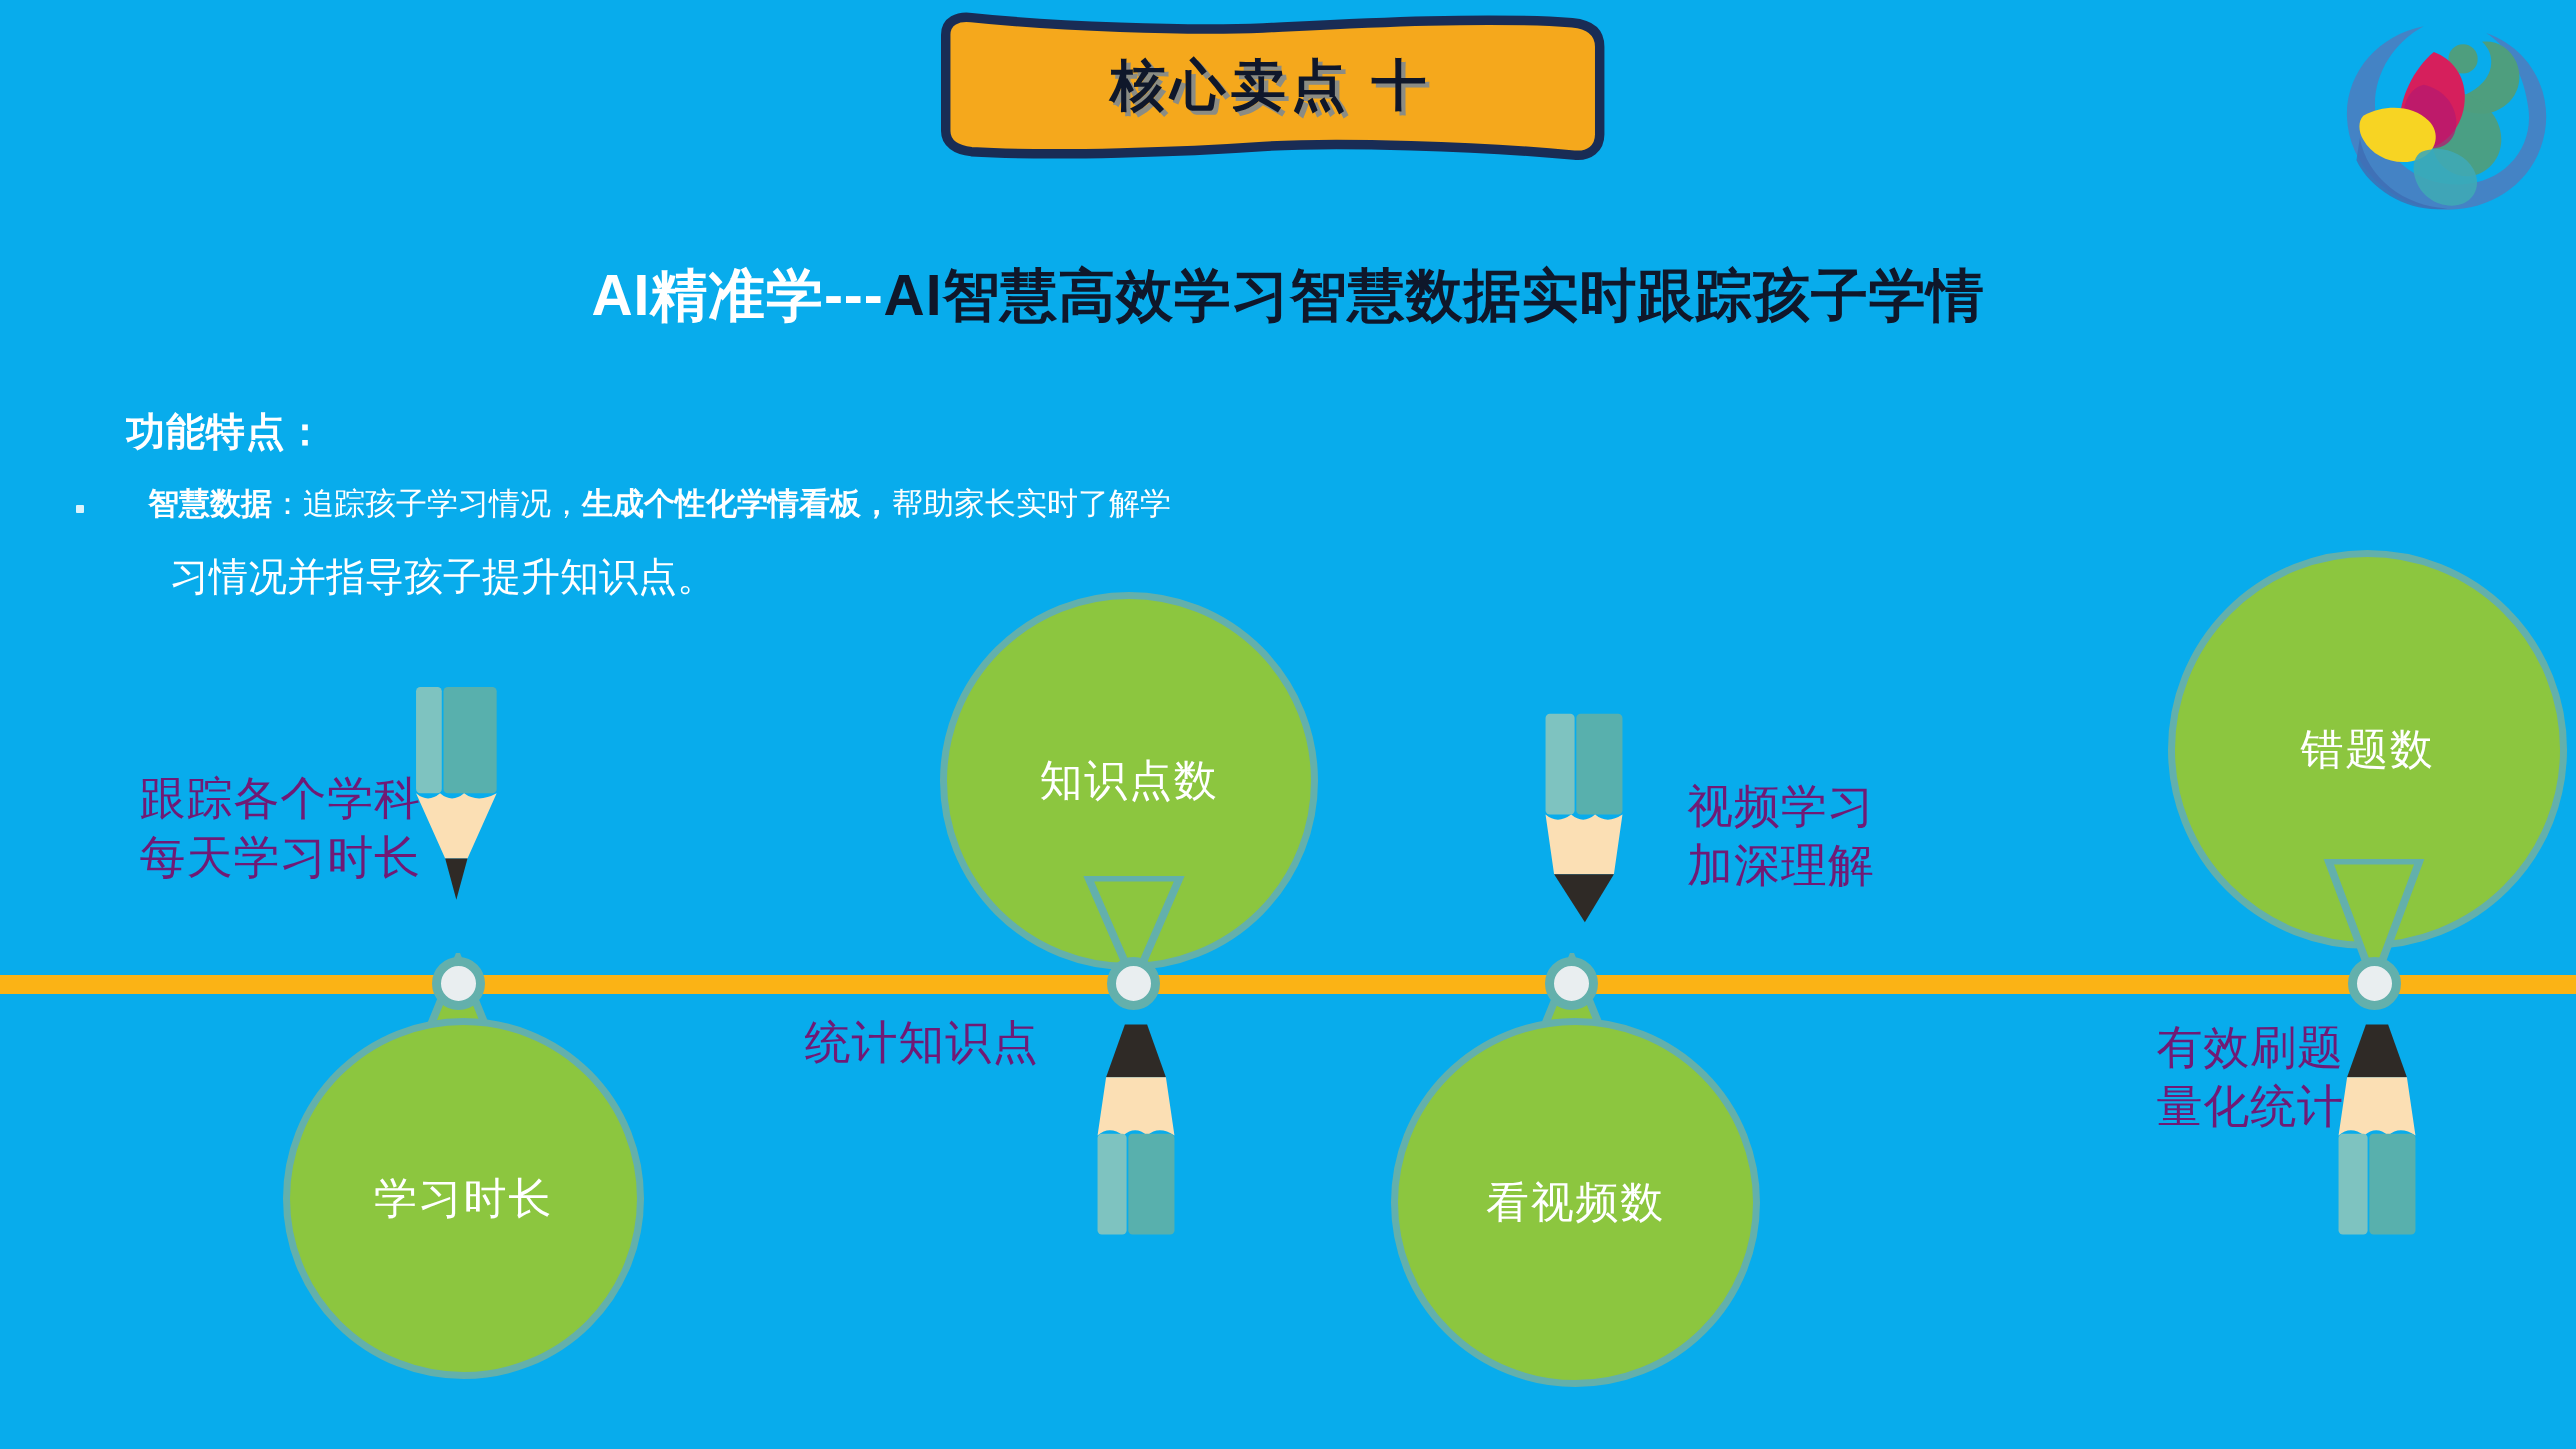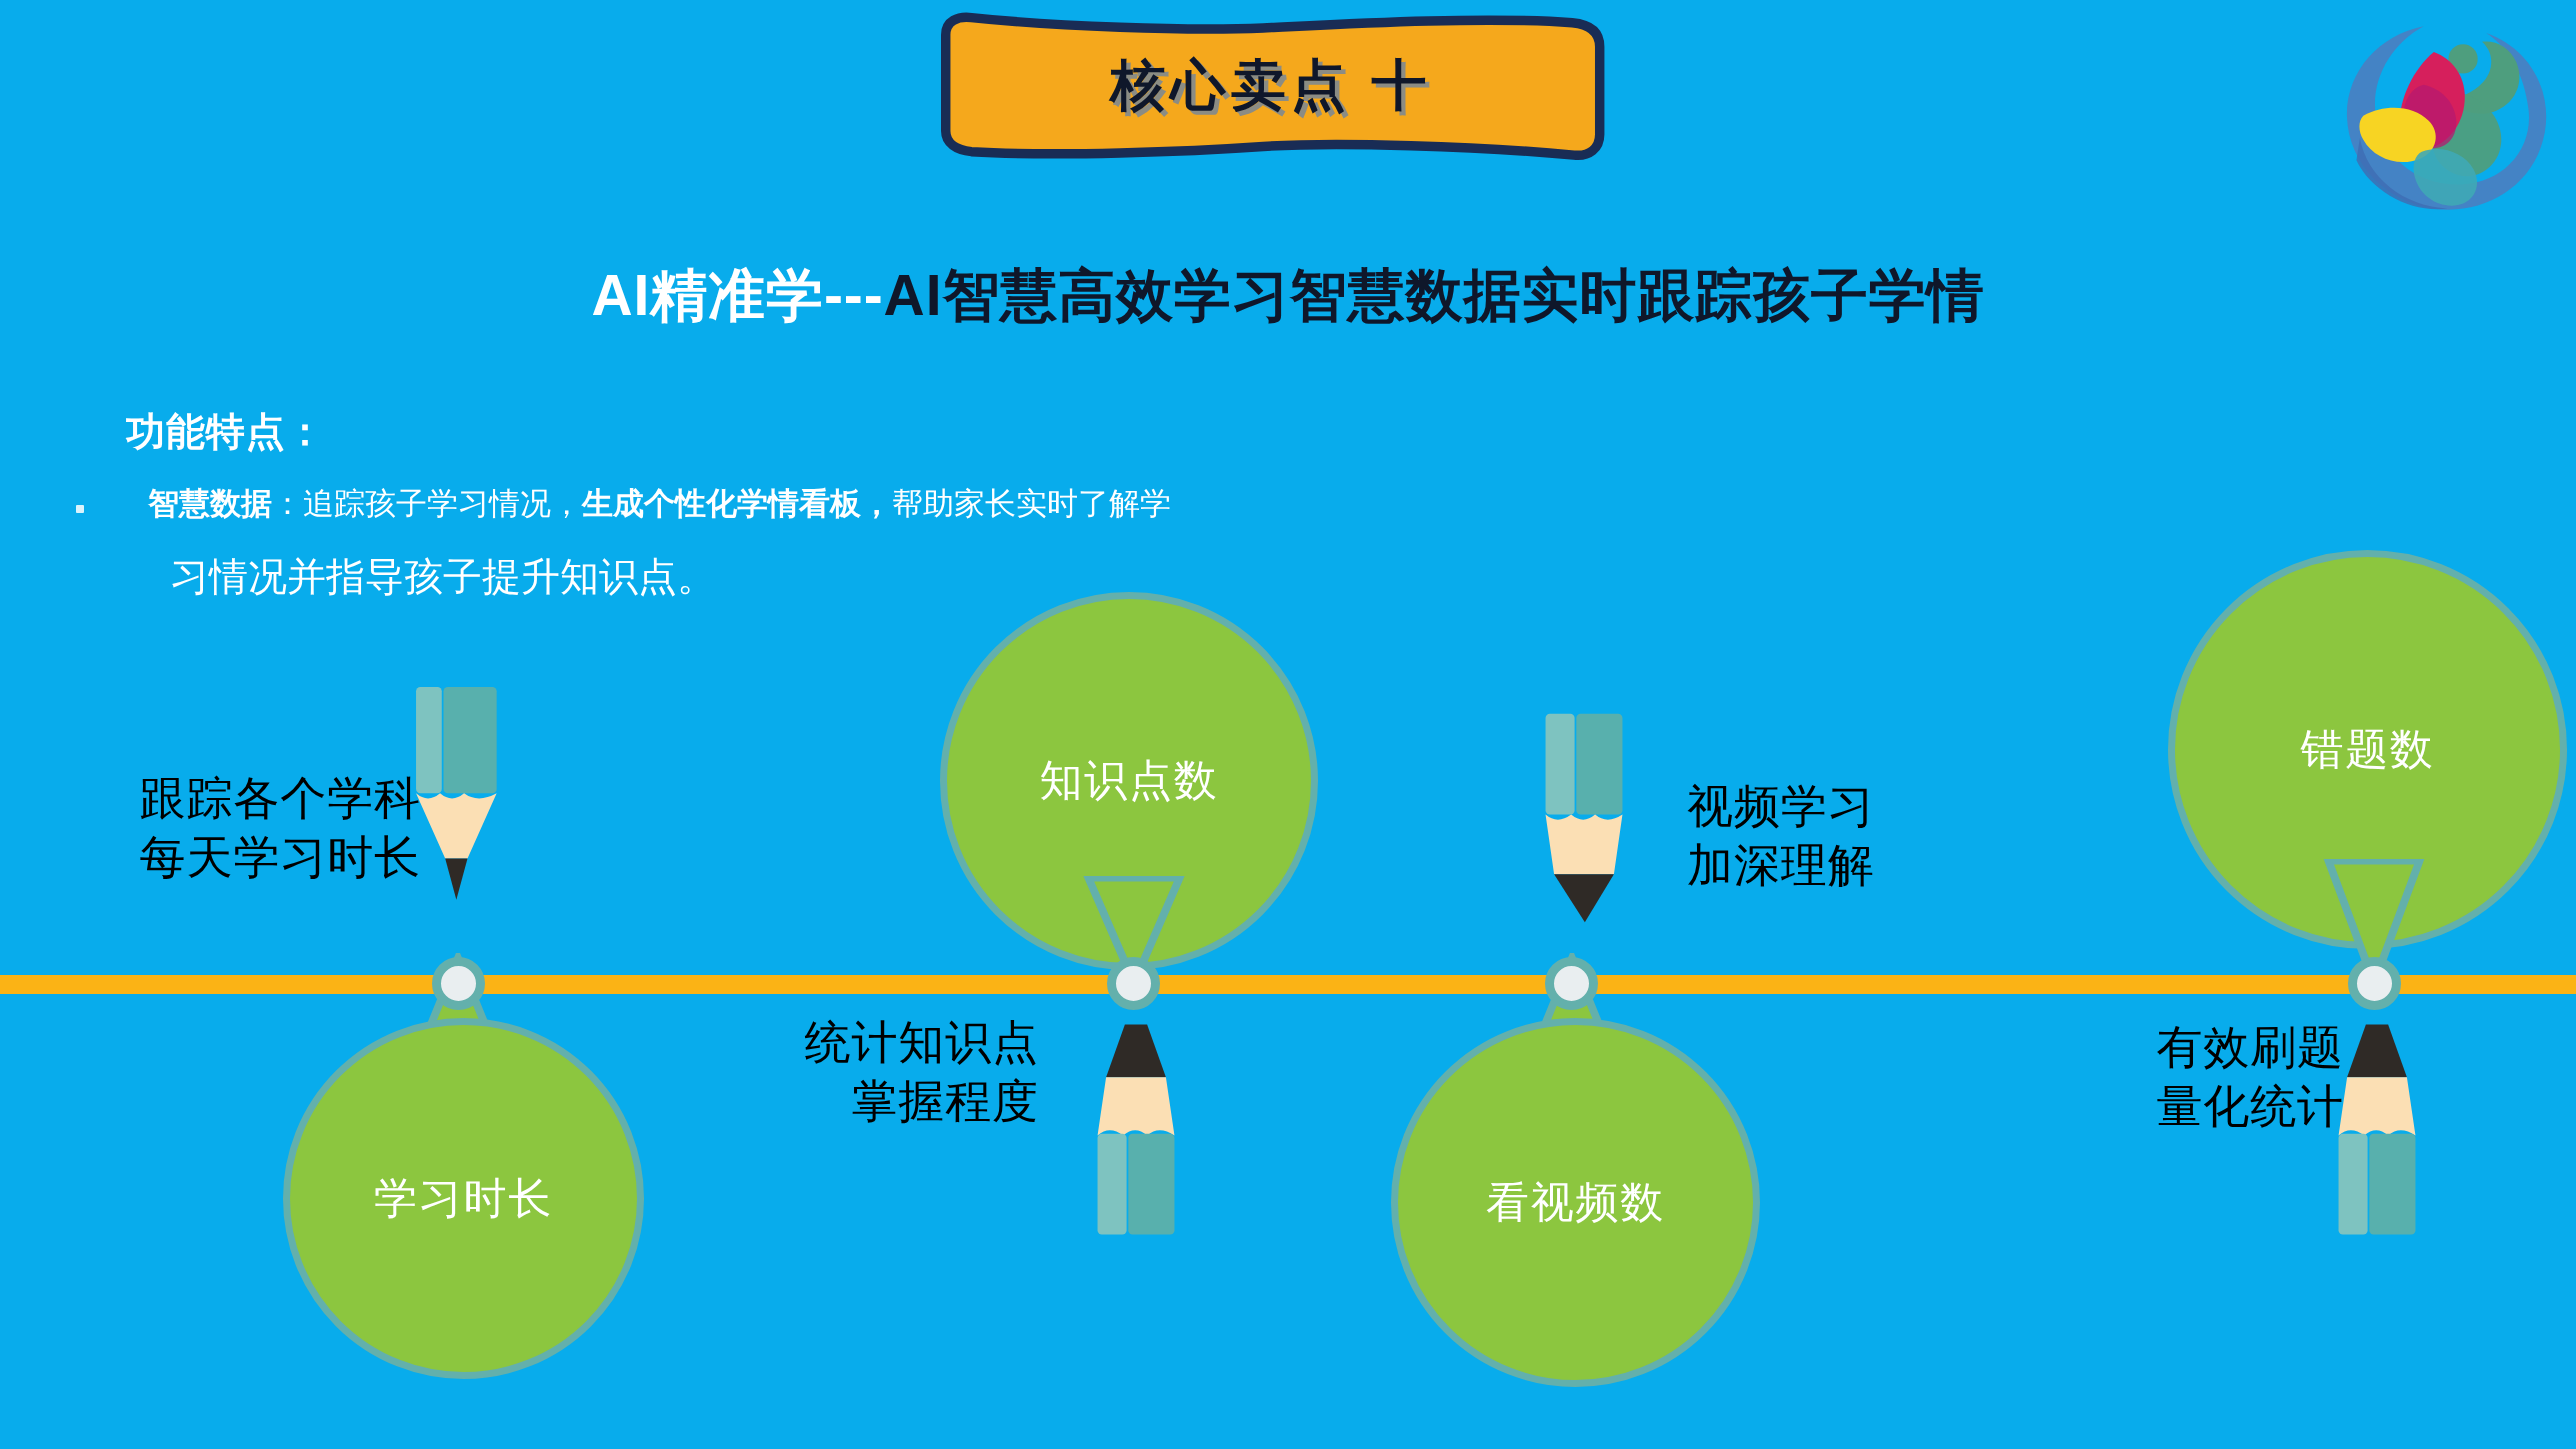--- a/index.html
+++ b/index.html
@@ -77,21 +77,21 @@
   .node{
     position:absolute;width:53px;height:53px;border-radius:50%;
     background:#E9EEF0;border:9.4px solid #63B0AC;box-sizing:border-box;
   }
 
   
   .pencil{position:absolute;}
 
   
   .cap{
-    position:absolute;color:#000000;font-size:46px;line-height:1.28;
+    position:absolute;color:#701a75;font-size:46px;line-height:1.28;
     white-space:nowrap;letter-spacing:0.9px;
   }
   .cap.r{text-align:right;}
   .cap.c{text-align:right;}
 </style>
 </head>
 <body>
 
 <div class="stage">
 
@@ -176,21 +176,20 @@
   </svg>
   <div class="node" style="left:1107px;top:957px;"></div>
   <svg class="pencil" style="left:1089px;top:1022px;width:94px;height:215px;" viewBox="0 0 110 250">
     <path d="M42 2 L 68 2 L 90 64 L 20 64 Z" fill="#2F2A26" transform="translate(0,0)"></path>
     <path d="M20 64 L 90 64 L 100 132 Q 82 120 68 132 Q 54 120 40 132 Q 24 120 10 132 Z" fill="#FBDFB4"></path>
     <rect x="10" y="130" width="34" height="118" rx="5" fill="#7EC3C0"></rect>
     <rect x="46" y="130" width="54" height="118" rx="5" fill="#58B0AD"></rect>
   </svg>
   <div class="cap c" style="left:592px;top:1013px;width:447px;">
     <div>统计知识点</div>
-    <div>掌握程度</div>
   </div>
 
   <svg class="pencil" style="left:1537px;top:713px;width:94px;height:215px;" viewBox="0 0 110 250">
     <rect x="10" y="0" width="34" height="118" rx="5" fill="#7EC3C0"></rect>
     <rect x="46" y="0" width="54" height="118" rx="5" fill="#58B0AD"></rect>
     <path d="M10 118 Q 24 130 40 118 Q 54 130 68 118 Q 82 130 100 118
              L 90 188 L 20 188 Z" fill="#FBDFB4"></path>
     <path d="M20 188 L 90 188 L 56 244 Z" fill="#2F2A26"></path>
   </svg>
   <div class="cap" style="left:1687px;top:777px;width:412px;">

